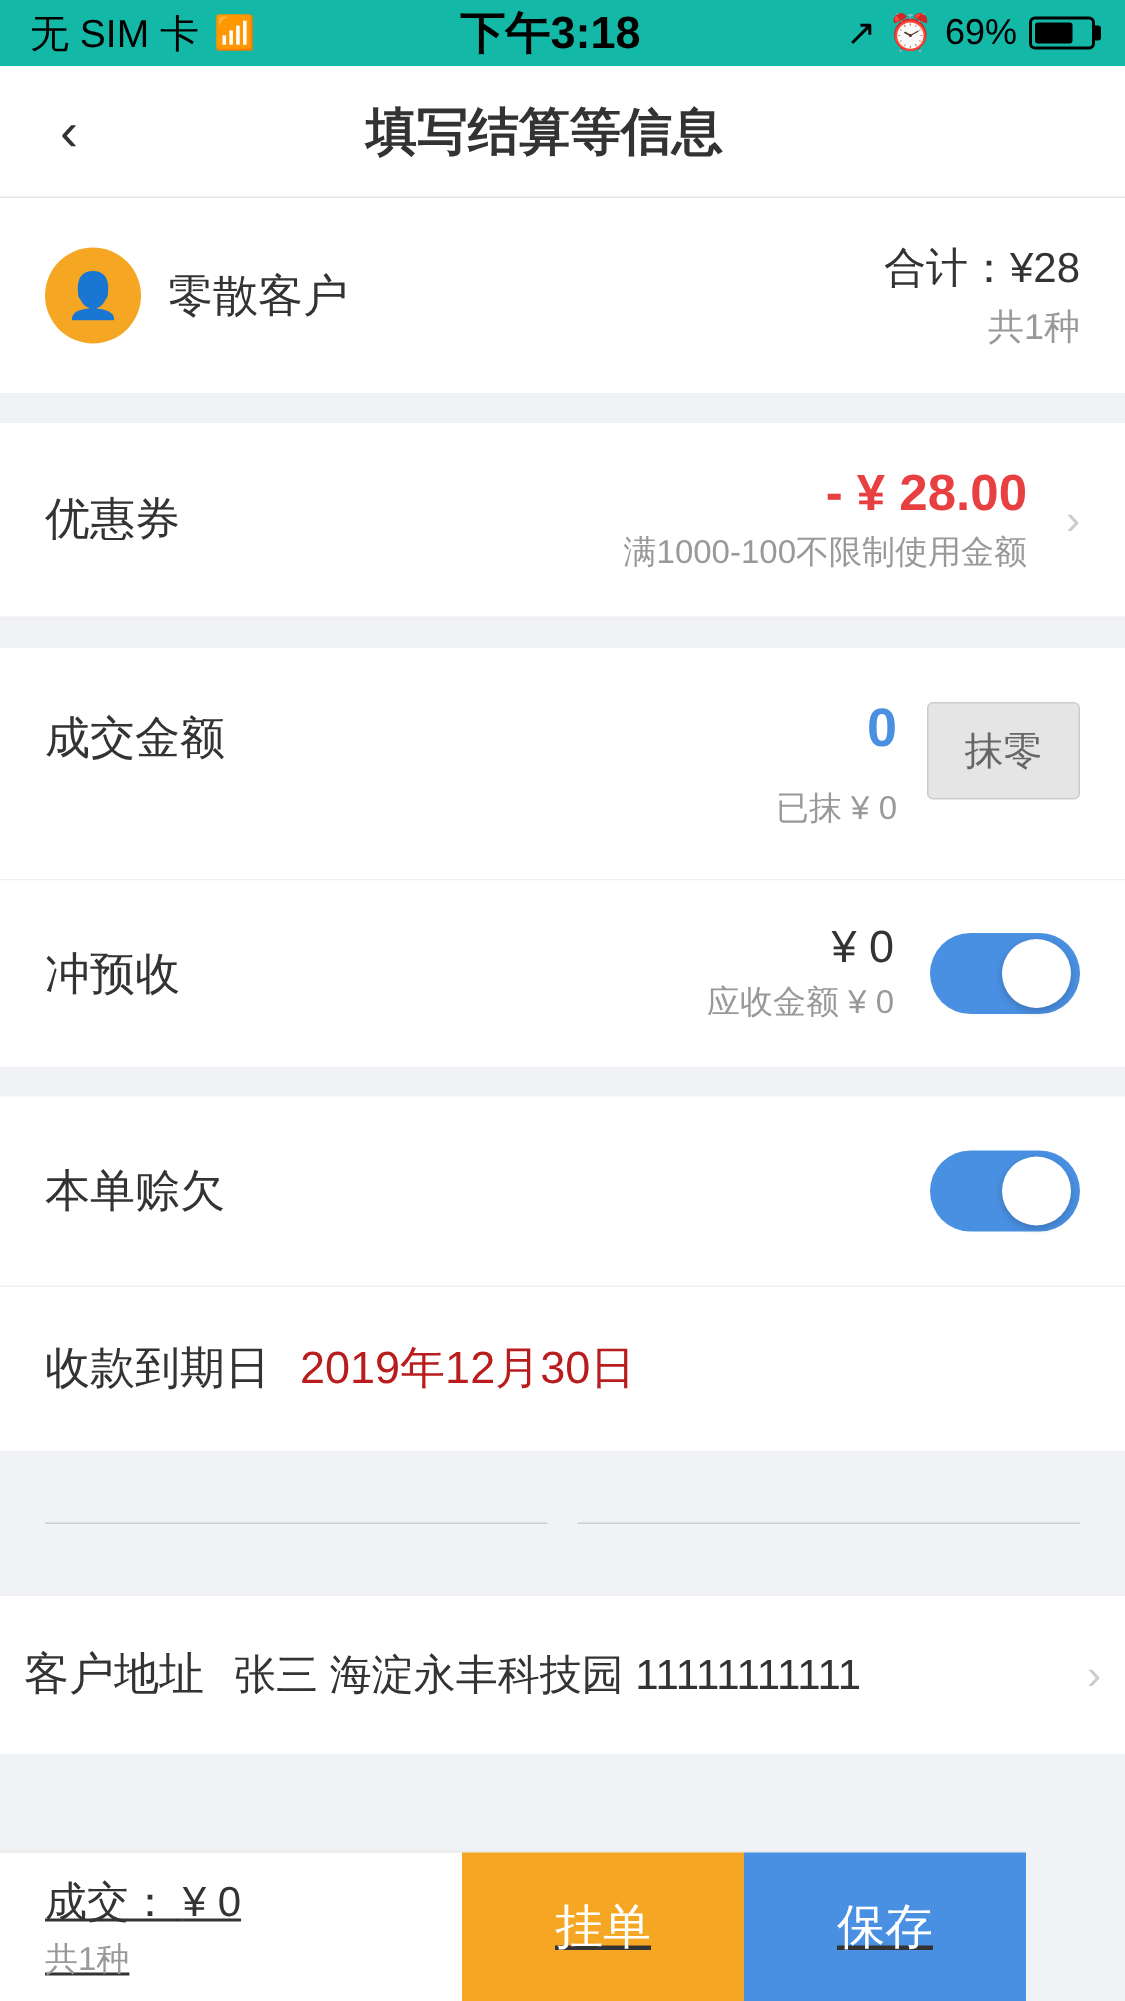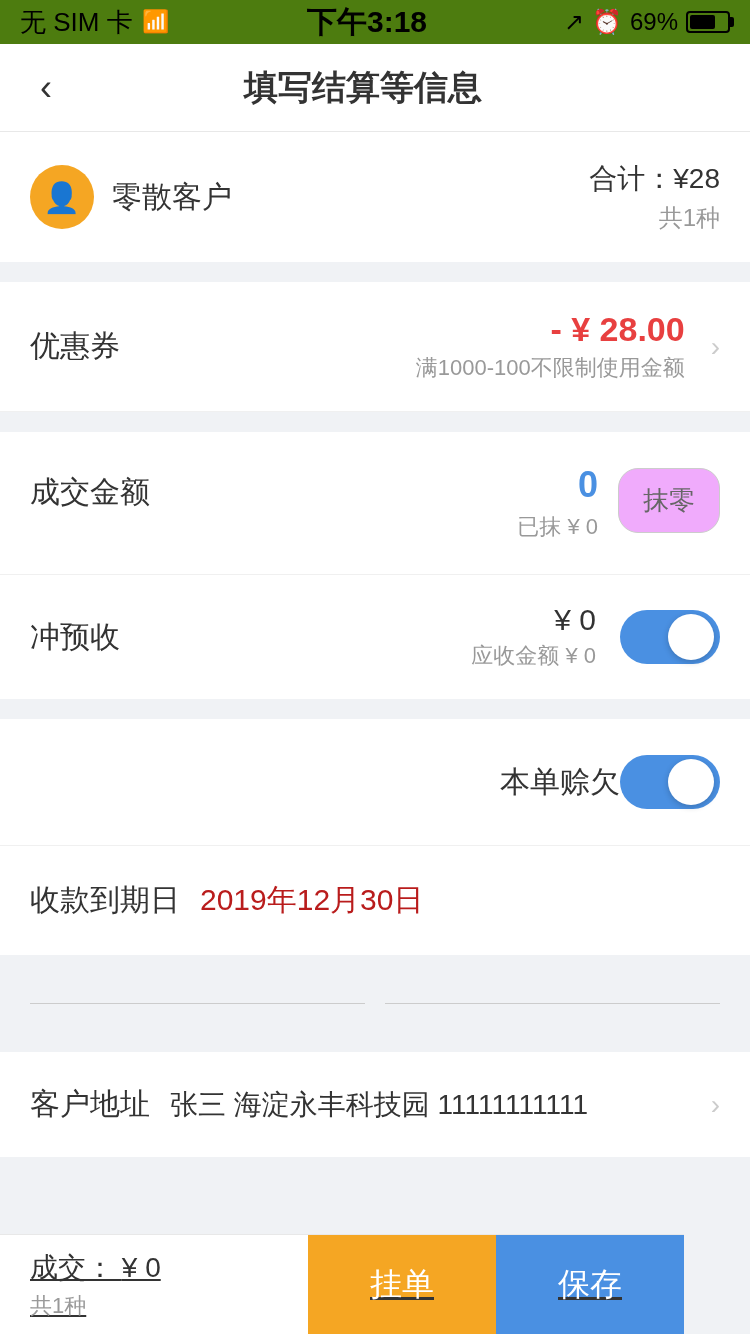--- a/index.html
+++ b/index.html
@@ -10,21 +10,21 @@
       background: #f0f2f5;
       font-family: -apple-system, 'PingFang SC', 'Helvetica Neue', sans-serif;
       font-size: 28px;
       color: #333;
       position: relative;
     }
 
     
     .status-bar {
       height: 44px;
-      background: #4d7c0f;
+      background: #14b8a6;
       display: flex;
       align-items: center;
       justify-content: space-between;
       padding: 0 20px;
       font-size: 26px;
       color: #000;
     }
     .status-left { display: flex; align-items: center; gap: 10px; }
     .status-center { font-size: 30px; font-weight: 600; }
     .status-right { display: flex; align-items: center; gap: 8px; font-size: 24px; }
@@ -128,28 +128,28 @@
       align-items: flex-start;
       justify-content: space-between;
       padding: 32px 30px;
       background: #fff;
       border-bottom: 1px solid #f0f0f0;
     }
     .amount-label { font-size: 30px; color: #333; padding-top: 8px; }
     .amount-right { display: flex; align-items: flex-start; gap: 20px; }
     .amount-value-wrap { text-align: right; }
     .amount-value { font-size: 36px; color: #4a90e2; font-weight: 600; }
-    .amount-deducted { font-size: 22px; color: #999; margin-top: 6px; }
+    .amount-deducted { font-size: 22px; color: #999; margin-top: 18px; }
     .round-btn {
       border: 1px solid #ccc;
-      border-radius: 20px;
+      border-radius: 4px;
       padding: 14px 24px;
       font-size: 26px;
       color: #666;
-      background: #f0abfc;
+      background: #e5e5e5;
       cursor: pointer;
       white-space: nowrap;
       margin-top: 4px;
     }
 
     
     .prepay-row {
       display: flex;
       align-items: center;
       justify-content: space-between;
@@ -182,21 +182,21 @@
     }
 
     
     .credit-section {
       background: #fff;
       margin-bottom: 20px;
     }
     .credit-row {
       display: flex;
       align-items: center;
-      justify-content: flex-end;
+      justify-content: space-between;
       padding: 36px 30px;
       border-bottom: 1px solid #f0f0f0;
     }
     .credit-label { font-size: 30px; color: #333; }
 
     
     .duedate-row {
       display: flex;
       align-items: center;
       padding: 34px 30px;
@@ -227,21 +227,21 @@
 
     
     .address-section {
       background: #fff;
       margin-bottom: 20px;
     }
     .address-row {
       display: flex;
       align-items: center;
       justify-content: space-between;
-      padding: 32px 30px;
+      padding: 32px 16px;
     }
     .address-label { font-size: 30px; color: #333; flex-shrink: 0; }
     .address-value { font-size: 28px; color: #333; margin-left: 20px; flex: 1; }
     .address-chevron { font-size: 28px; color: #ccc; }
 
     
     .bottom-bar {
       position: fixed;
       bottom: 0;
       left: 0;

